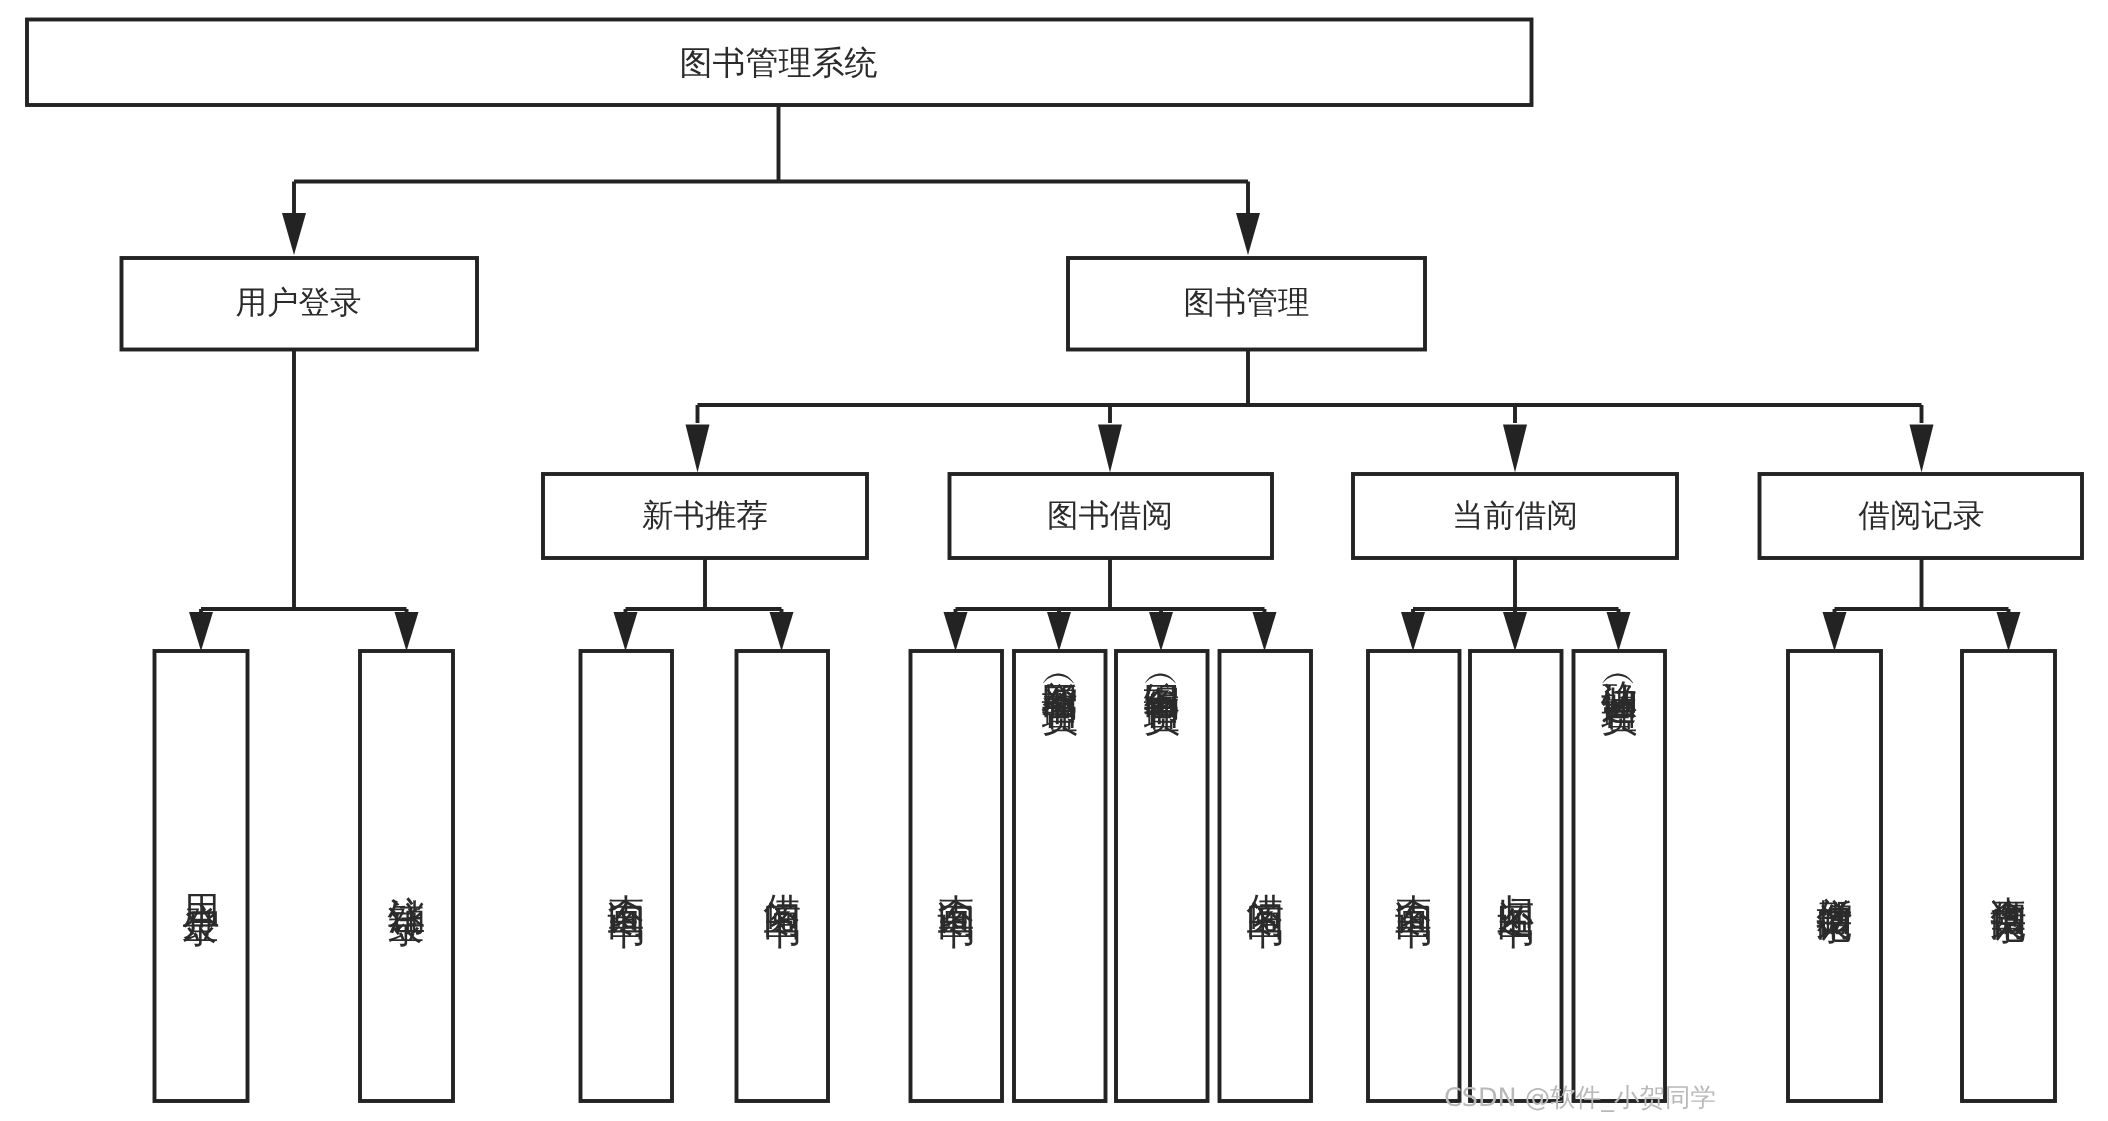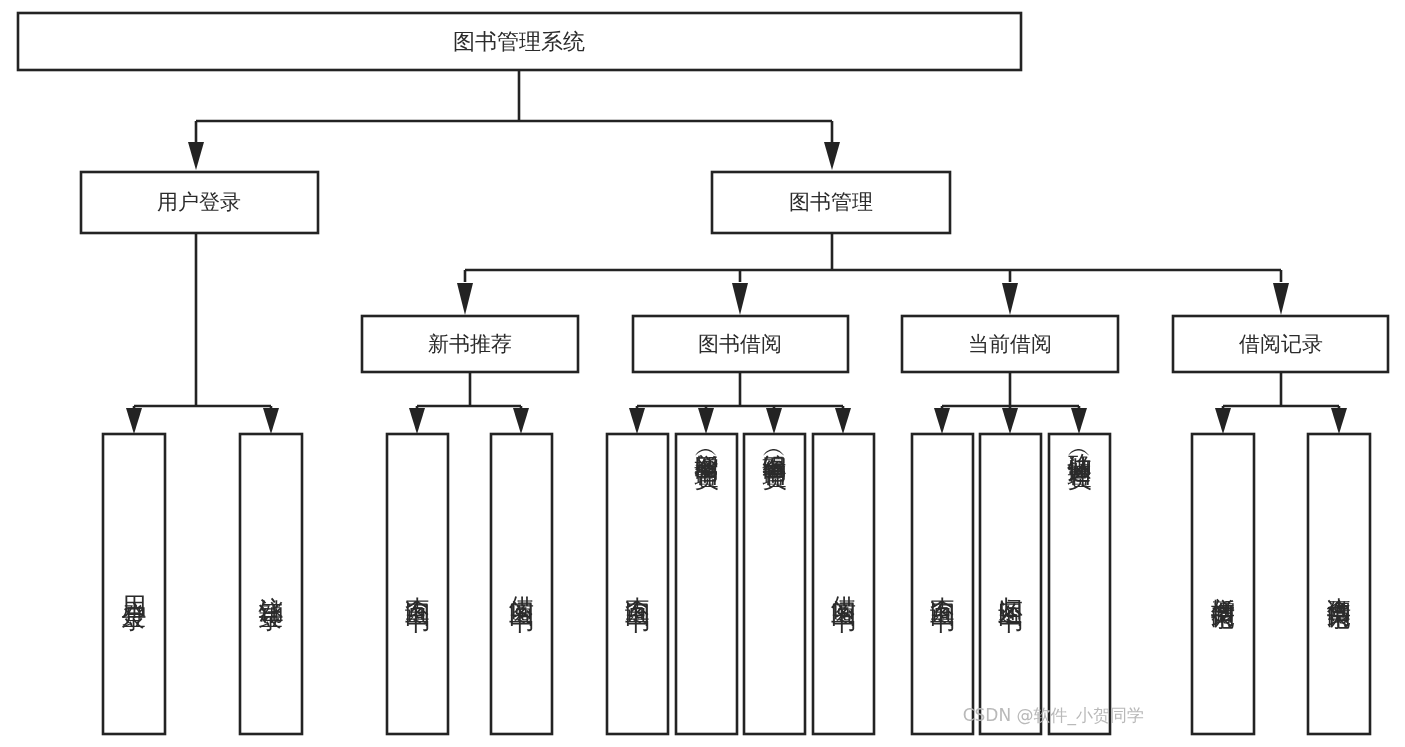--- a/index.html
+++ b/index.html
@@ -24,21 +24,21 @@
     pointer-events:none;
   }
   .leaf-vert-text{
     writing-mode:vertical-rl;text-orientation:upright;
     font-family:"DejaVu Sans","Liberation Sans",sans-serif;
     font-size:25px;color:#2b2b2b;letter-spacing:4px;line-height:1;
     white-space:nowrap;
   }
   .leaf-vert-text.tall{font-size:24px;letter-spacing:2px;}
   #watermark{
-    position:absolute;right:8px;bottom:20px;
+    position:absolute;right:8px;bottom:4px;
     font-family:"DejaVu Sans","Liberation Sans",sans-serif;
     font-size:17px;color:#b9b9b9;white-space:nowrap;
   }
 </style>
 </head>
 <body>
 
 <div id="diagram-root">
 
   <svg id="flow" viewBox="0 0 1405 747">

